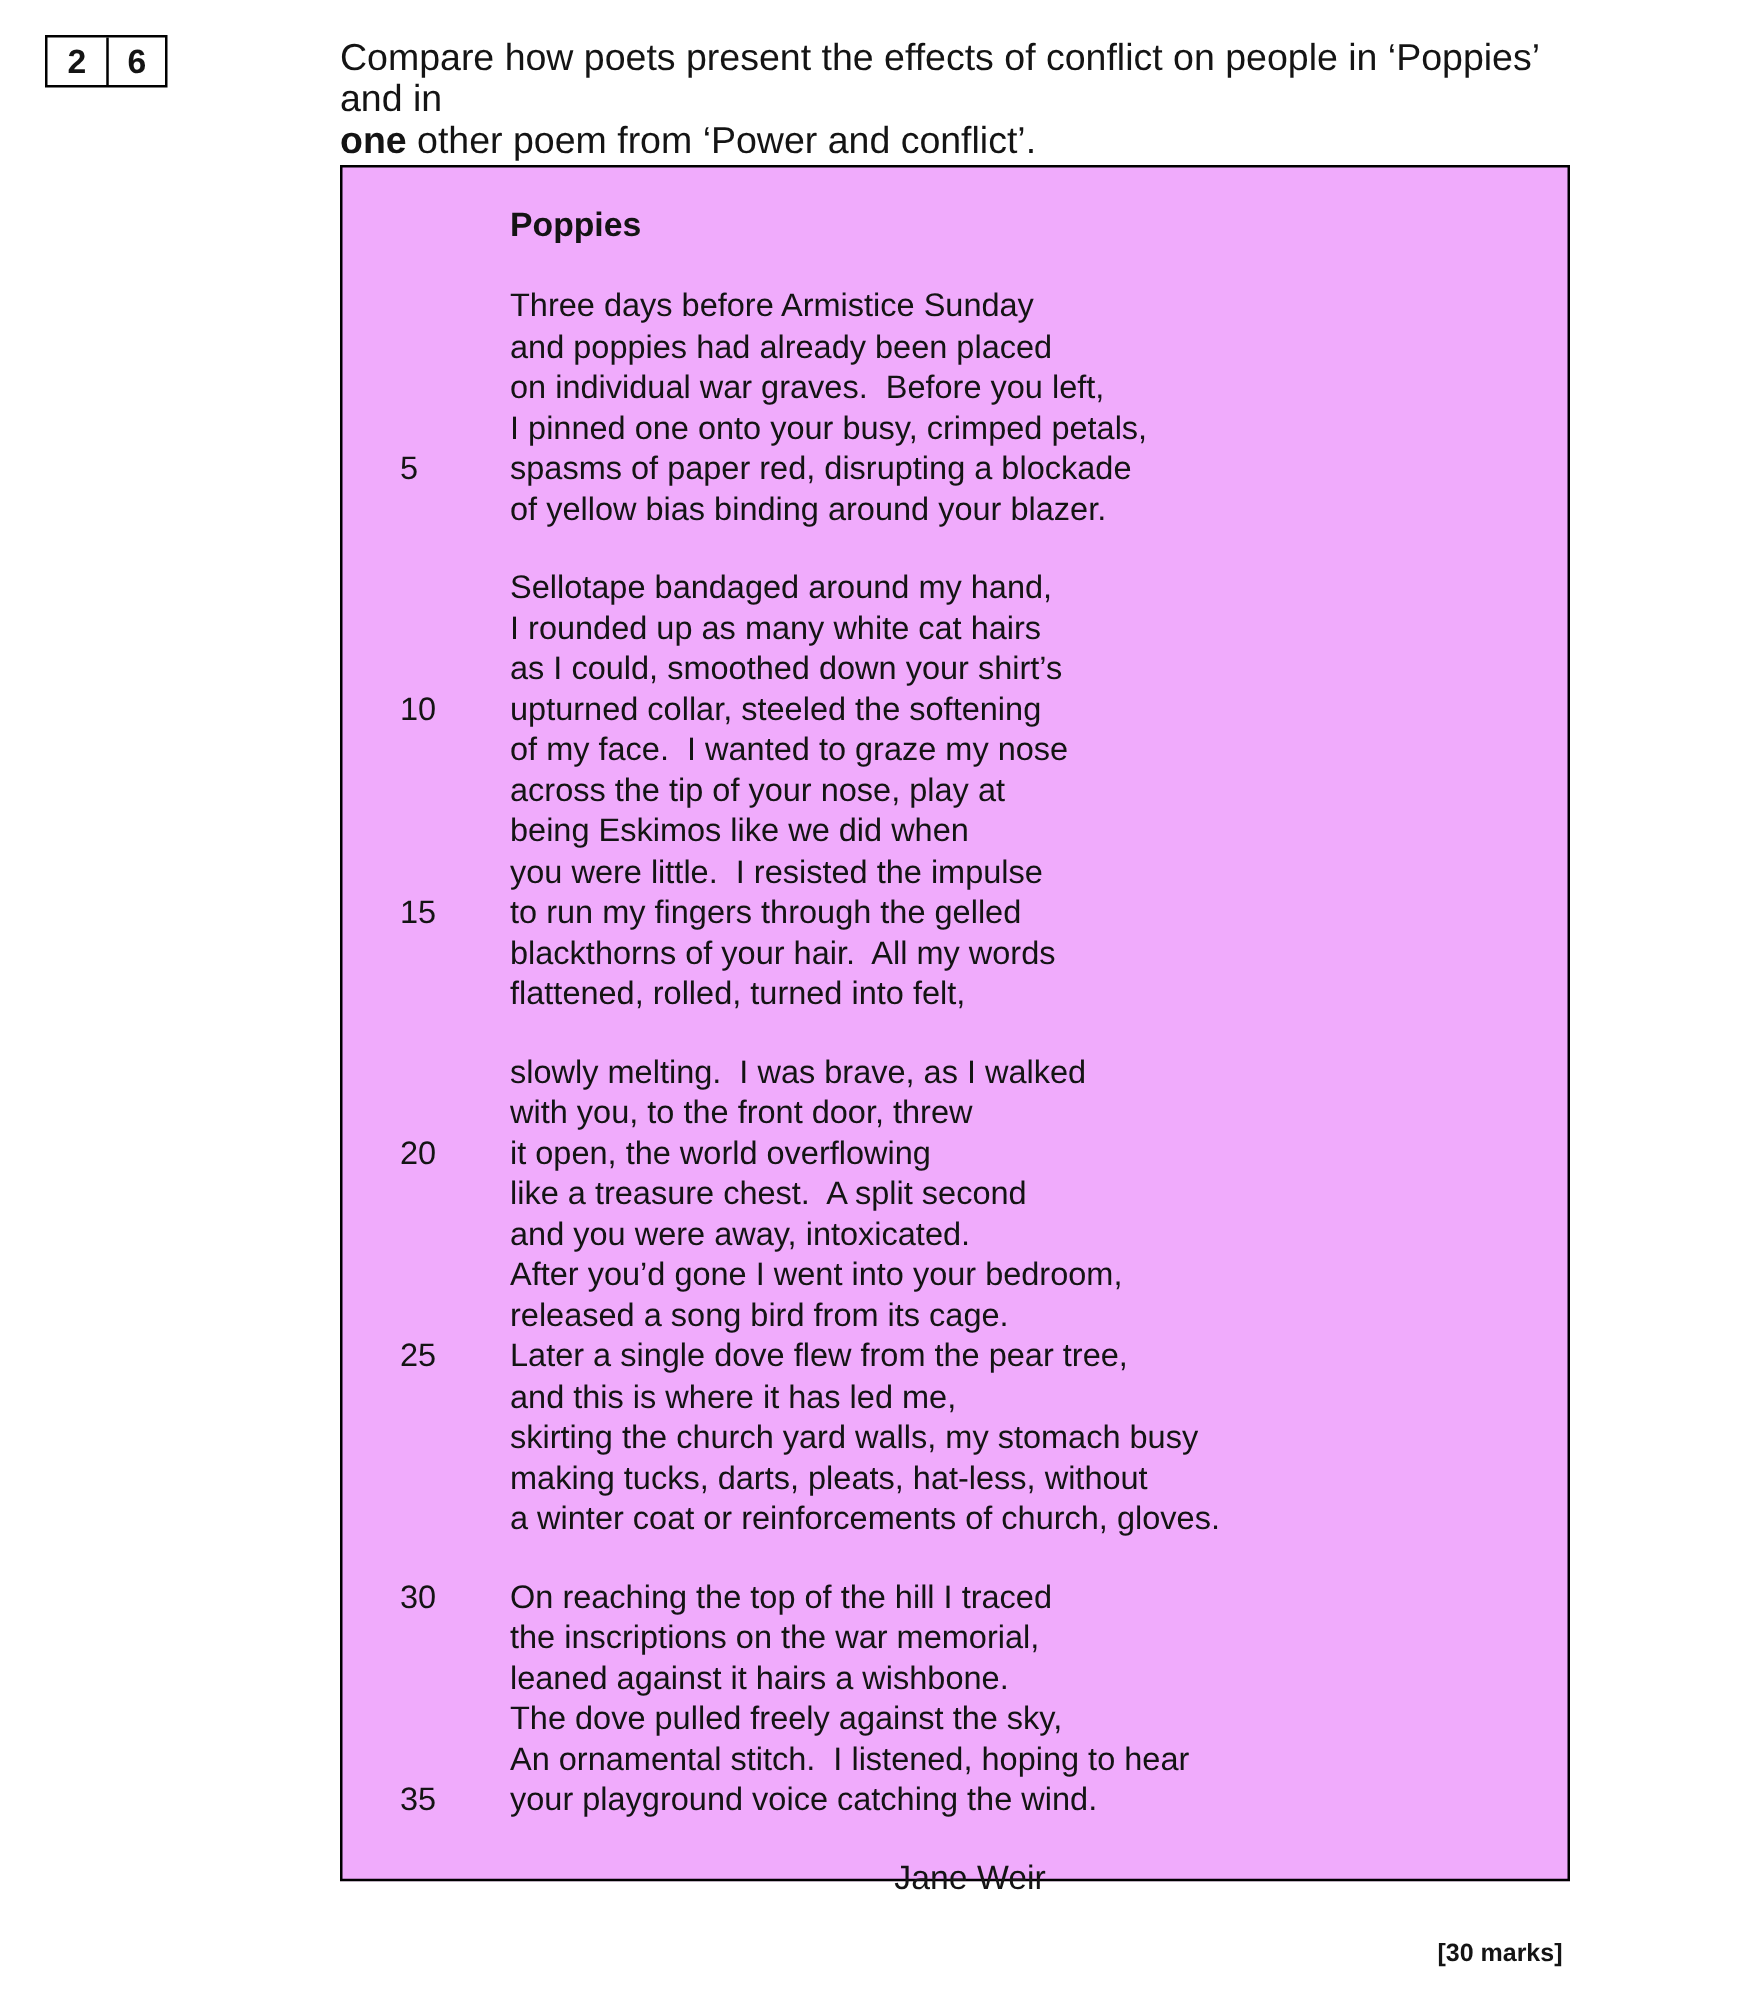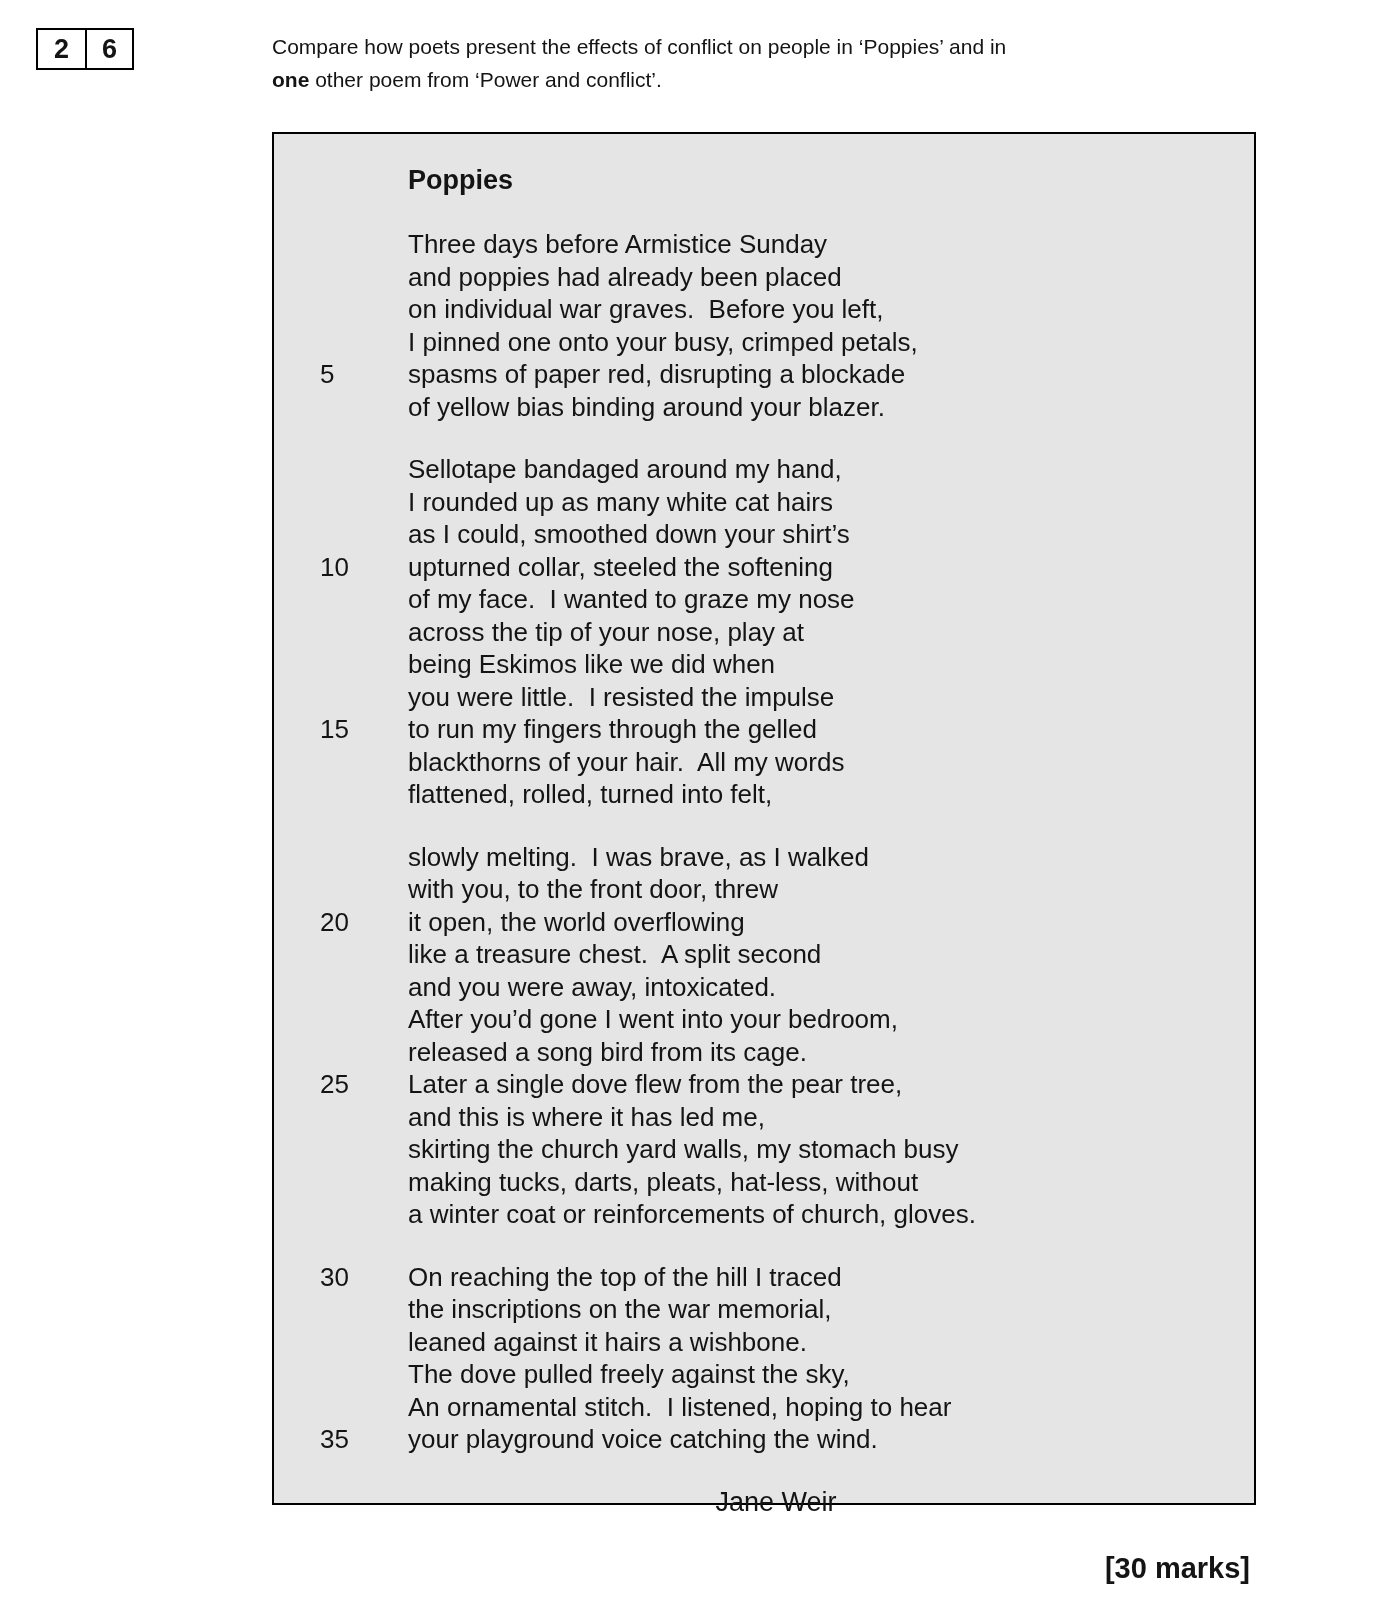--- a/index.html
+++ b/index.html
@@ -27,33 +27,33 @@
     justify-content: center;
     font-weight: bold;
     font-size: 27px;
   }
   .qnum-cell + .qnum-cell { border-left: 2.5px solid #000; }
   .question-text {
     position: absolute;
     left: 272px;
     top: 30px;
     width: 1010px;
-    font-size: 21px;
+    font-size: 30px;
     line-height: 33px;
   }
   .question-text strong { font-weight: bold; }
   .poem-box {
     position: absolute;
     left: 272px;
     top: 132px;
     width: 984px;
     height: 1373px;
     border: 2px solid #000;
     padding: 30px 20px 0 46px;
-    background: #e5e5e5;
+    background: #f0abfc;
   }
   .poem-title {
     font-size: 27px;
     font-weight: bold;
     line-height: 33px;
     margin-left: 88px;
     margin-bottom: 31px;
   }
   .stanza { margin-bottom: 30px; }
   .poem-line {
@@ -71,21 +71,21 @@
     text-align: center;
     font-size: 27px;
     line-height: 33px;
     margin-top: 2px;
     padding-right: 2px;
   }
   .marks {
     position: absolute;
     right: 150px;
     top: 1552px;
-    font-size: 29px;
+    font-size: 20px;
     font-weight: bold;
   }
 </style>
 </head>
 <body>
 
 <div class="qnum">
   <span class="qnum-cell">2</span>
   <span class="qnum-cell">6</span>
 </div>

